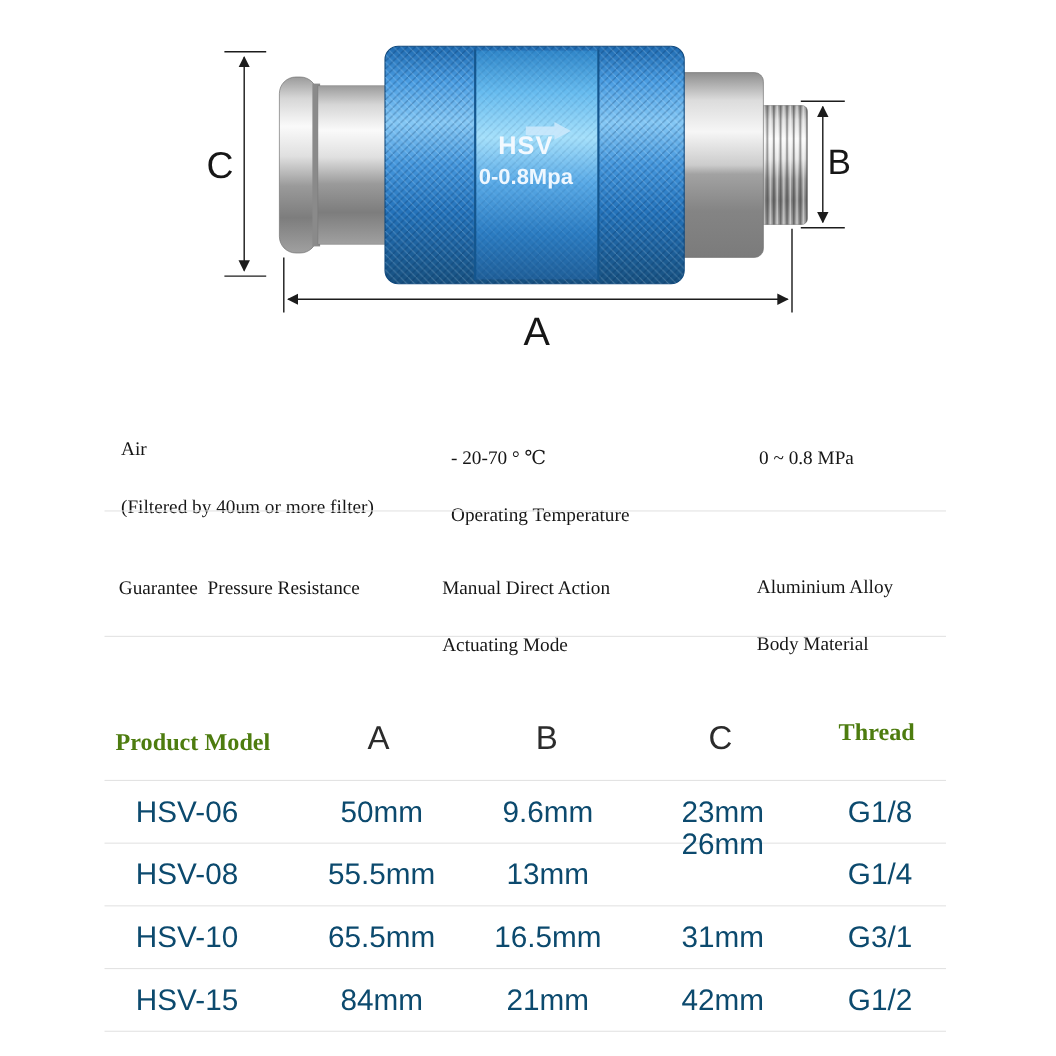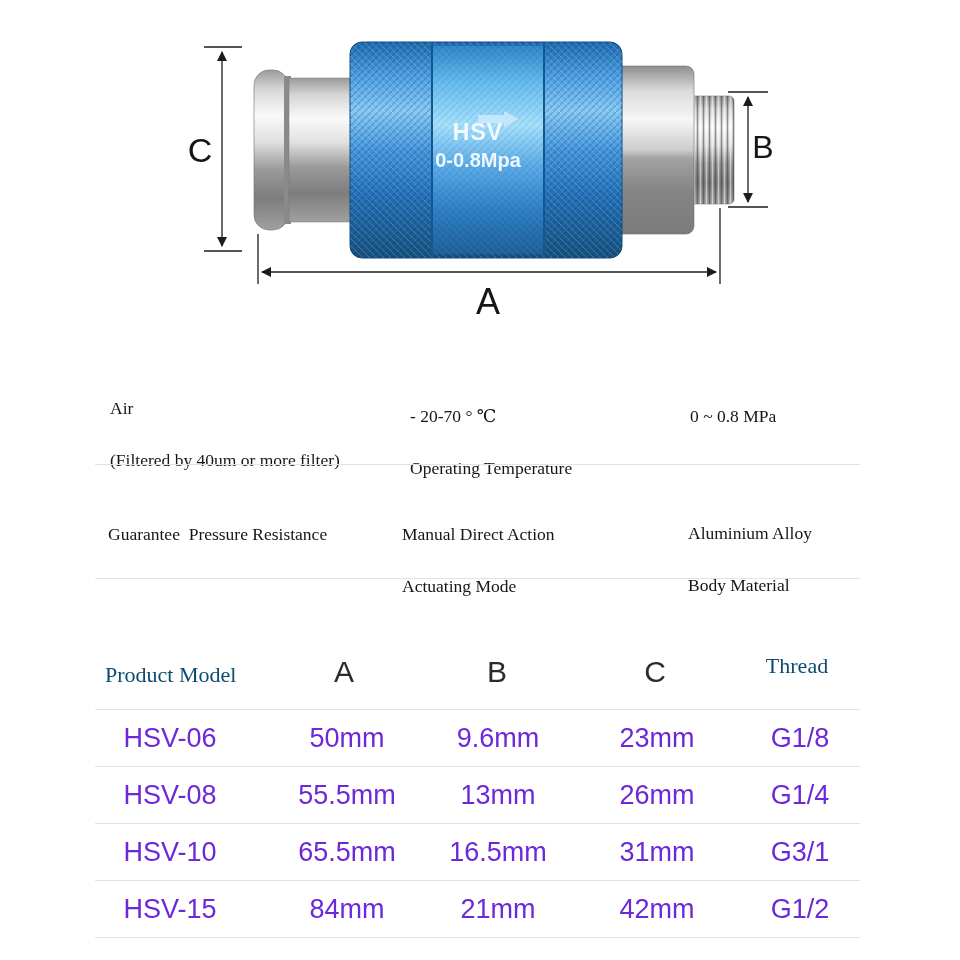--- a/index.html
+++ b/index.html
@@ -10,25 +10,25 @@
   .abs { position:absolute; }
 
   
   .spec { position:absolute; }
   .spec-line { font-size:17.5px; line-height:32px; white-space:pre; color:#161616;margin-top:20px; }
 
   
   .hr { position:absolute; left:95px; width:765px; height:1px; background:#e3e3e3; }
 
   
-  .th-serif { position:absolute; font-size:22px; color:#0c4a6e; white-space:nowrap; }
+  .th-serif { position:absolute; font-size:22px; color:#4d7c0f; white-space:nowrap;font-weight:bold; }
   .th-big   { position:absolute; font-family:"Liberation Sans","DejaVu Sans",sans-serif;
               font-size:30px; color:#2b2b2b; transform:translateX(-50%); }
   .td       { position:absolute; font-family:"Liberation Sans","DejaVu Sans",sans-serif;
-              font-size:27px; color:#6d28d9; transform:translateX(-50%); white-space:nowrap; }
+              font-size:27px; color:#0c4a6e; transform:translateX(-50%); white-space:nowrap; }
   .center   { transform:translateX(-50%);text-align:center; }
 
   svg text { user-select:none; }
 </style>
 </head>
 <body>
 
 <svg class="abs" style="left:0;top:0" width="960" height="345" viewBox="0 0 960 345">
   <defs>
     <linearGradient id="metal" x1="0" y1="0" x2="0" y2="1">
@@ -178,21 +178,21 @@
   <div class="td" style="left:347px;top:723px">50mm</div>
   <div class="td" style="left:498px;top:723px">9.6mm</div>
   <div class="td" style="left:657px;top:723px">23mm</div>
   <div class="td" style="left:800px;top:723px">G1/8</div>
 
   <div class="hr" style="top:766px"></div>
 
   <div class="td" style="left:170px;top:780px">HSV-08</div>
   <div class="td" style="left:347px;top:780px">55.5mm</div>
   <div class="td" style="left:498px;top:780px">13mm</div>
-  <div class="td" style="left:657px;top:780px">26mm</div>
+  <div class="td" style="left:657px;top:752px">26mm</div>
   <div class="td" style="left:800px;top:780px">G1/4</div>
 
   <div class="hr" style="top:823px"></div>
 
   <div class="td" style="left:170px;top:837px">HSV-10</div>
   <div class="td" style="left:347px;top:837px">65.5mm</div>
   <div class="td" style="left:498px;top:837px">16.5mm</div>
   <div class="td" style="left:657px;top:837px">31mm</div>
   <div class="td" style="left:800px;top:837px">G3/1</div>
 

